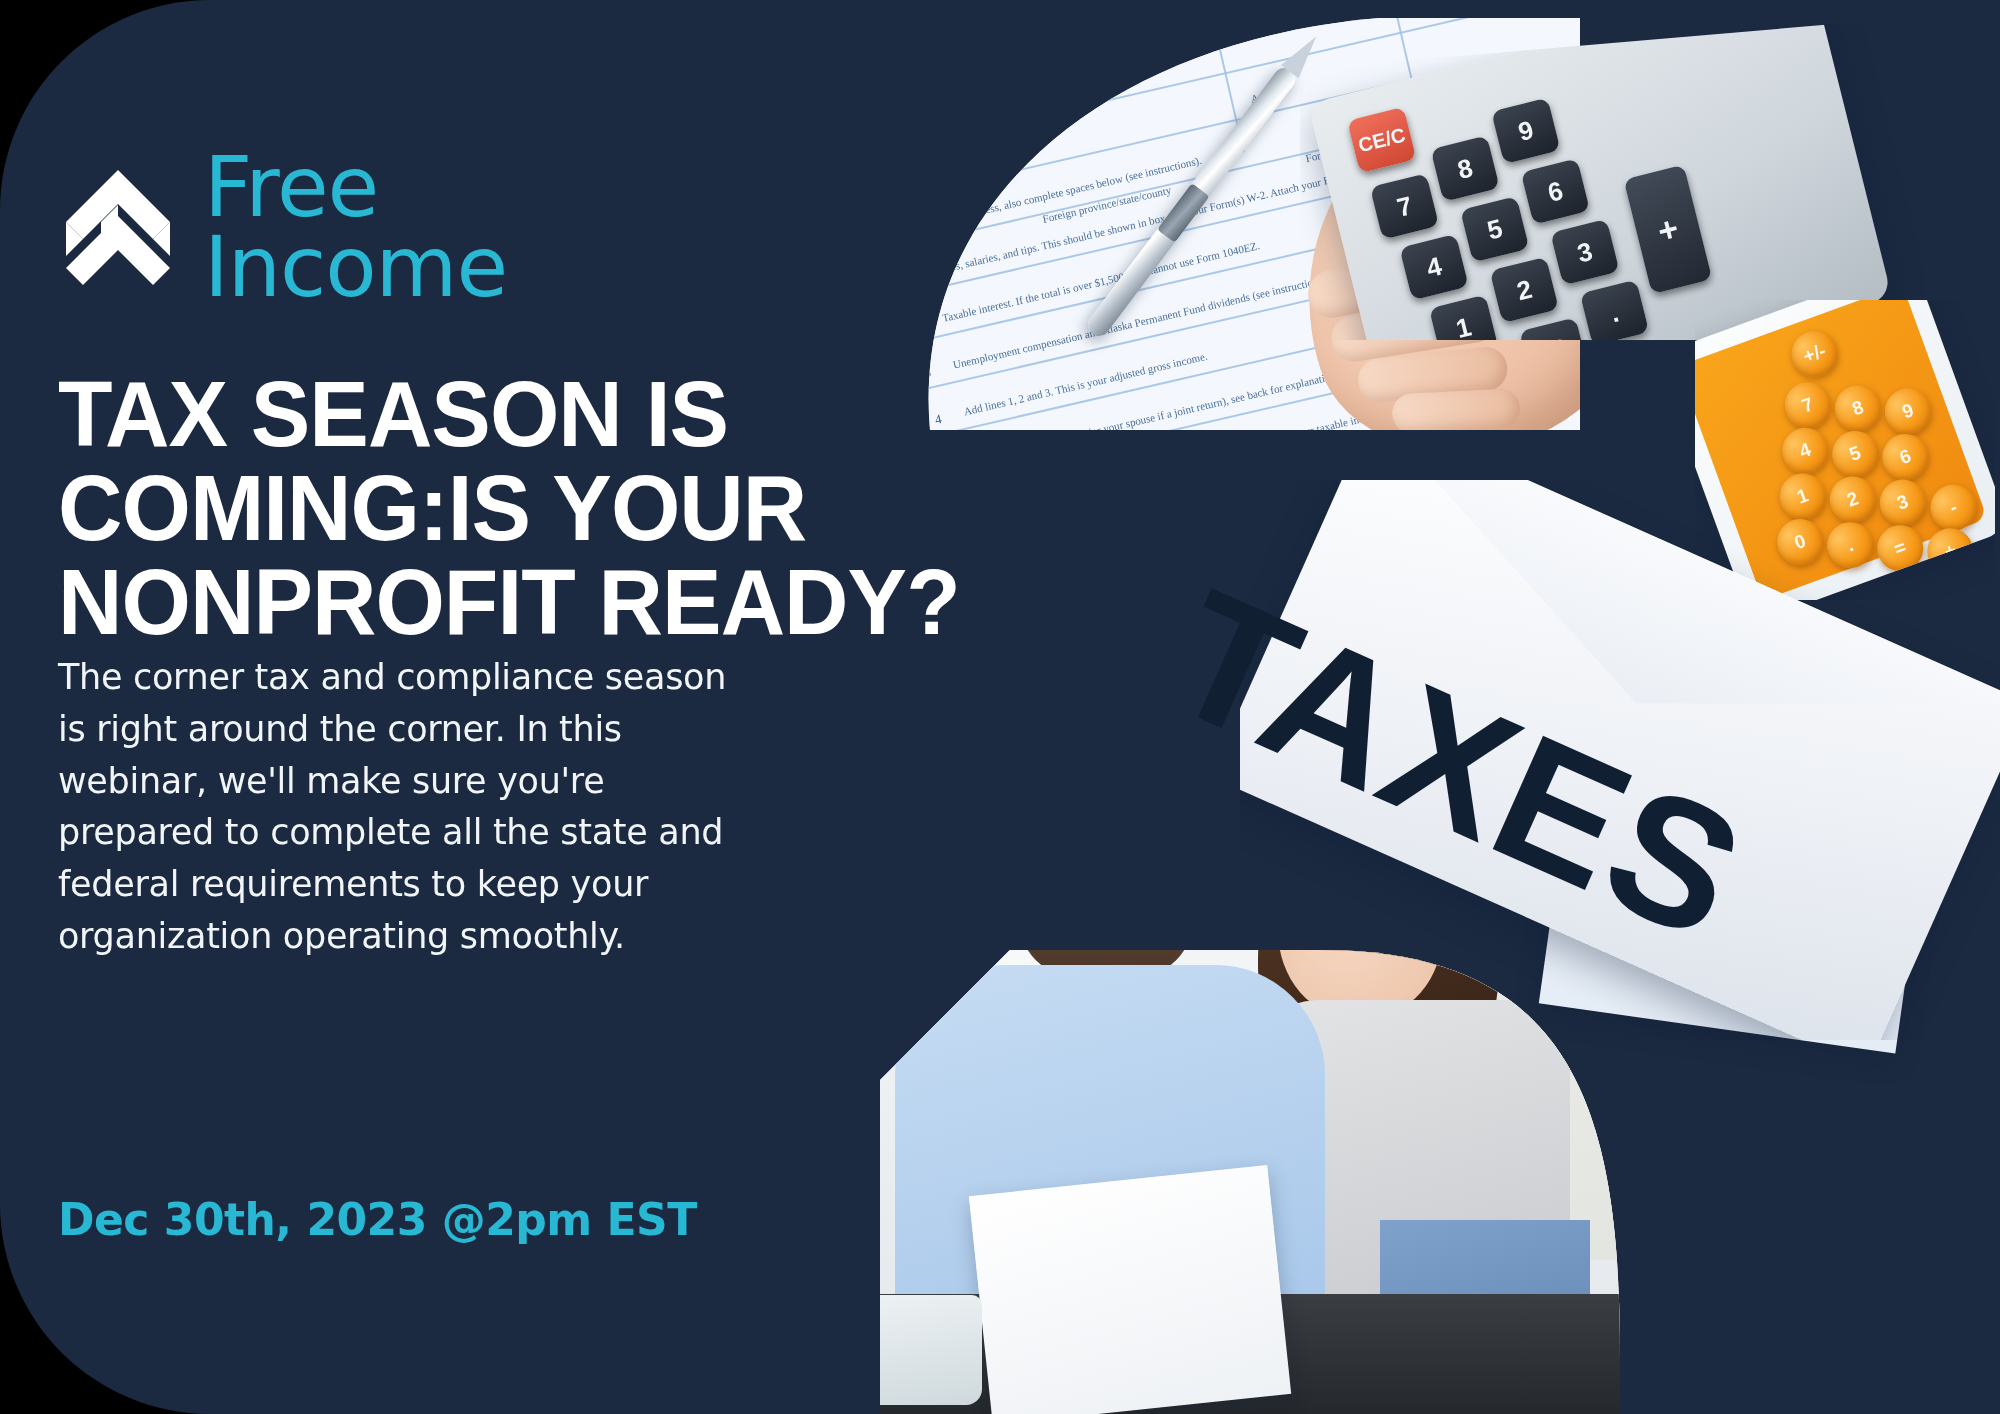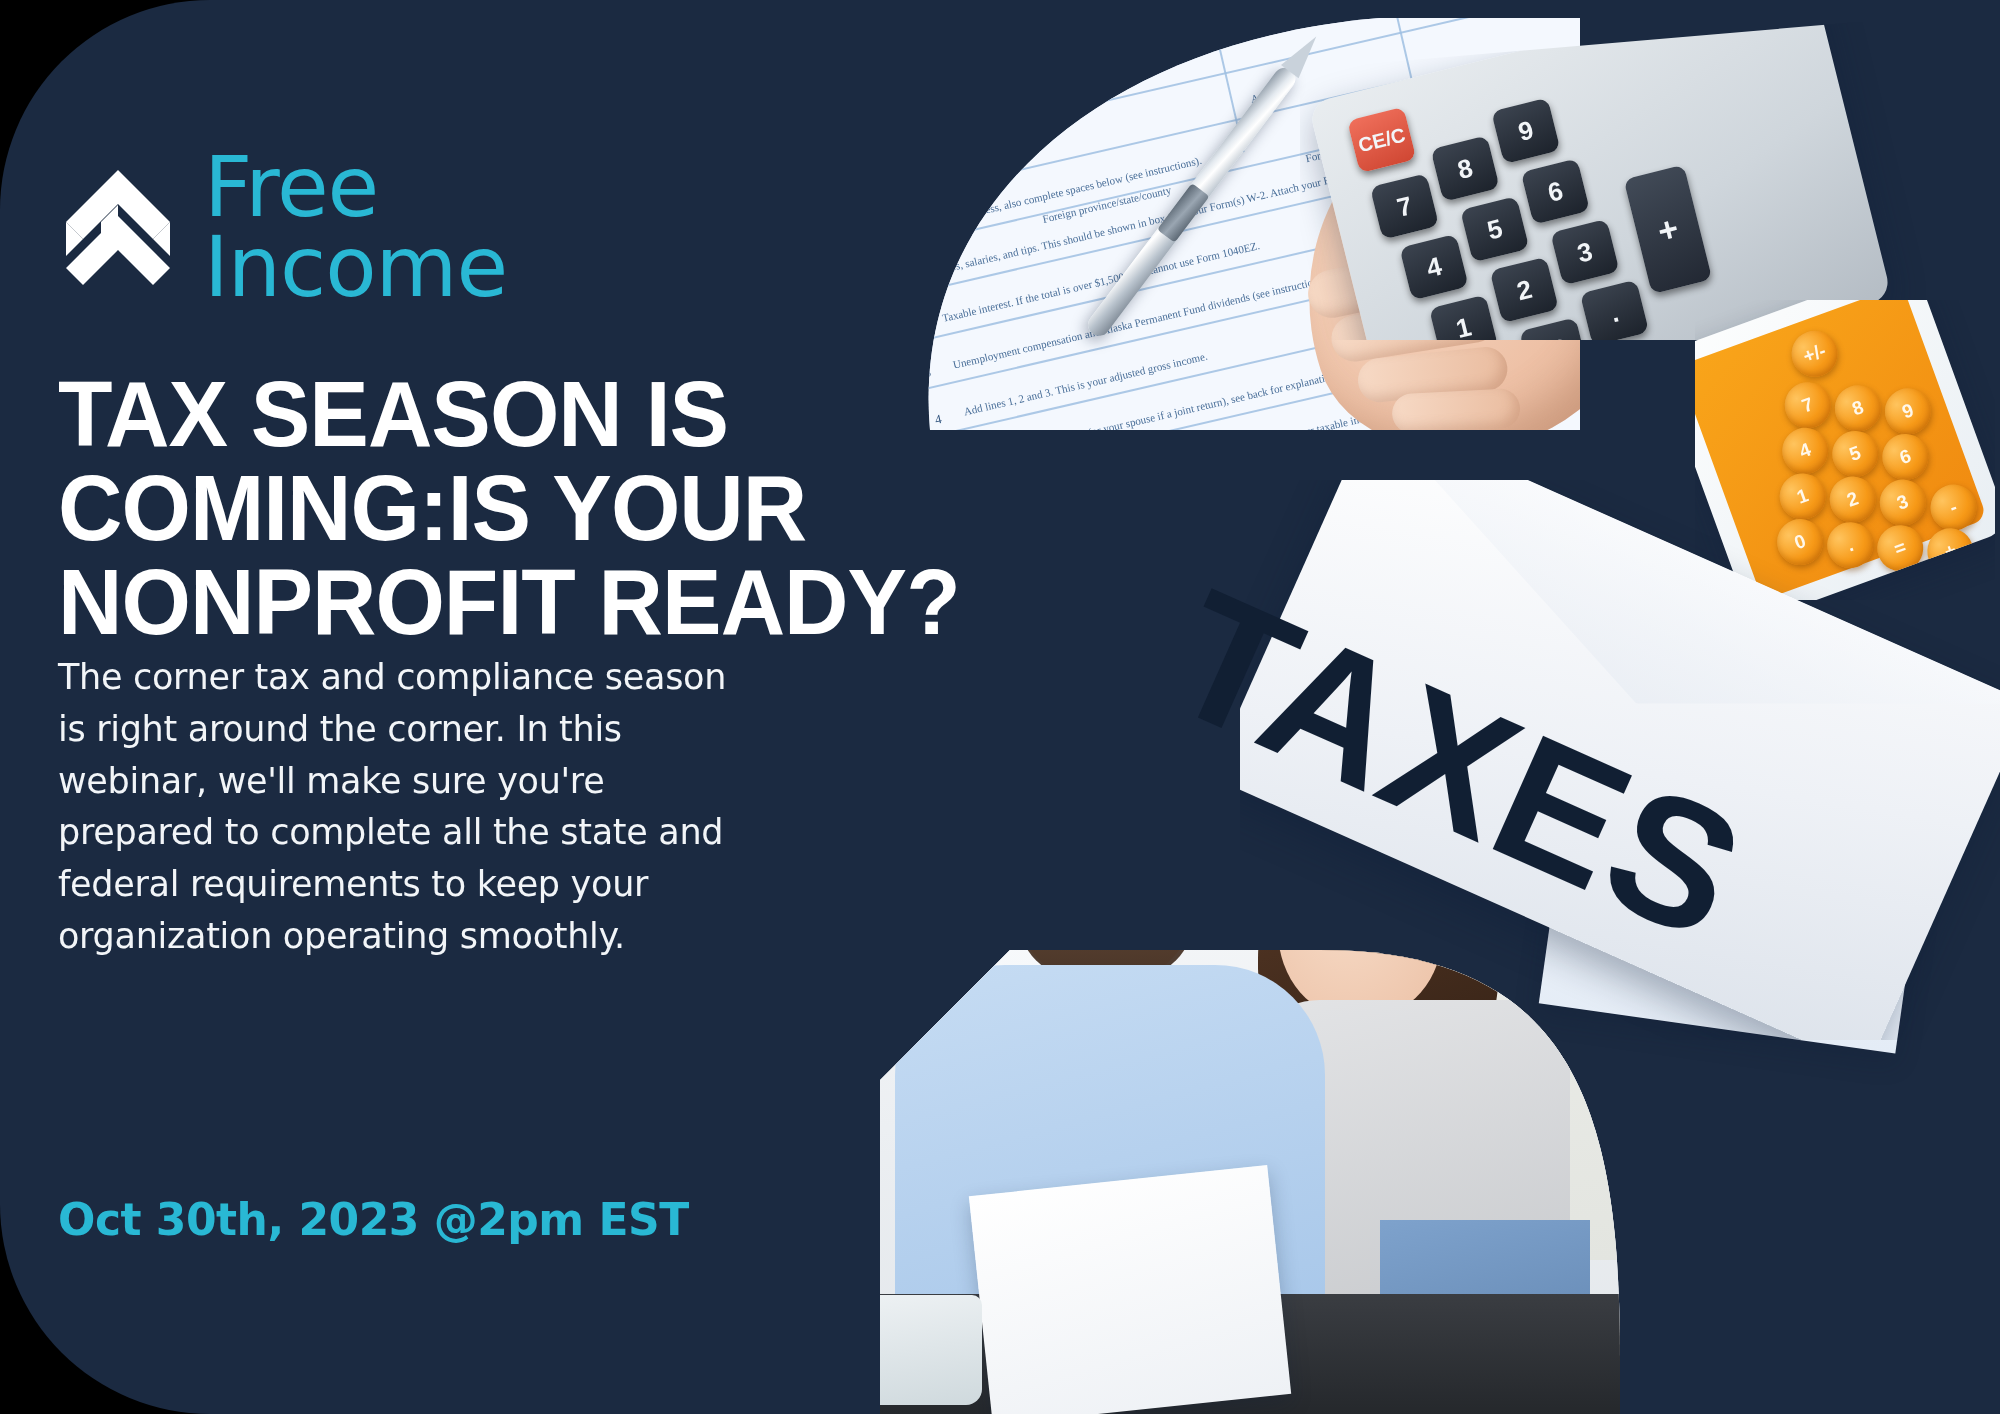--- a/index.html
+++ b/index.html
@@ -313,21 +313,21 @@
     </div>
 
     <h1 class="headline">
       <span>TAX SEASON IS</span>
       <span>COMING:IS YOUR</span>
       <span>NONPROFIT READY?</span>
     </h1>
 
     <p class="body-copy">The corner tax and compliance season is right around the corner. In this webinar, we'll make sure you're prepared to complete all the state and federal requirements to keep your organization operating smoothly.</p>
 
-    <div class="date-line">Oct 30th, 2023 @2pm EST</div>
+    <div class="date-line">Dec 30th, 2023 @2pm EST</div>
   </div>
 
   <div class="collage">
 
     <div class="photo ph-form">
       <div class="form-sheet">
         <div class="form-lines">
           <div class="fl" style="left:40px;  top:70px;  width:880px;"></div>
           <div class="fl" style="left:40px;  top:118px; width:880px;"></div>
           <div class="fl" style="left:40px;  top:166px; width:880px;"></div>

